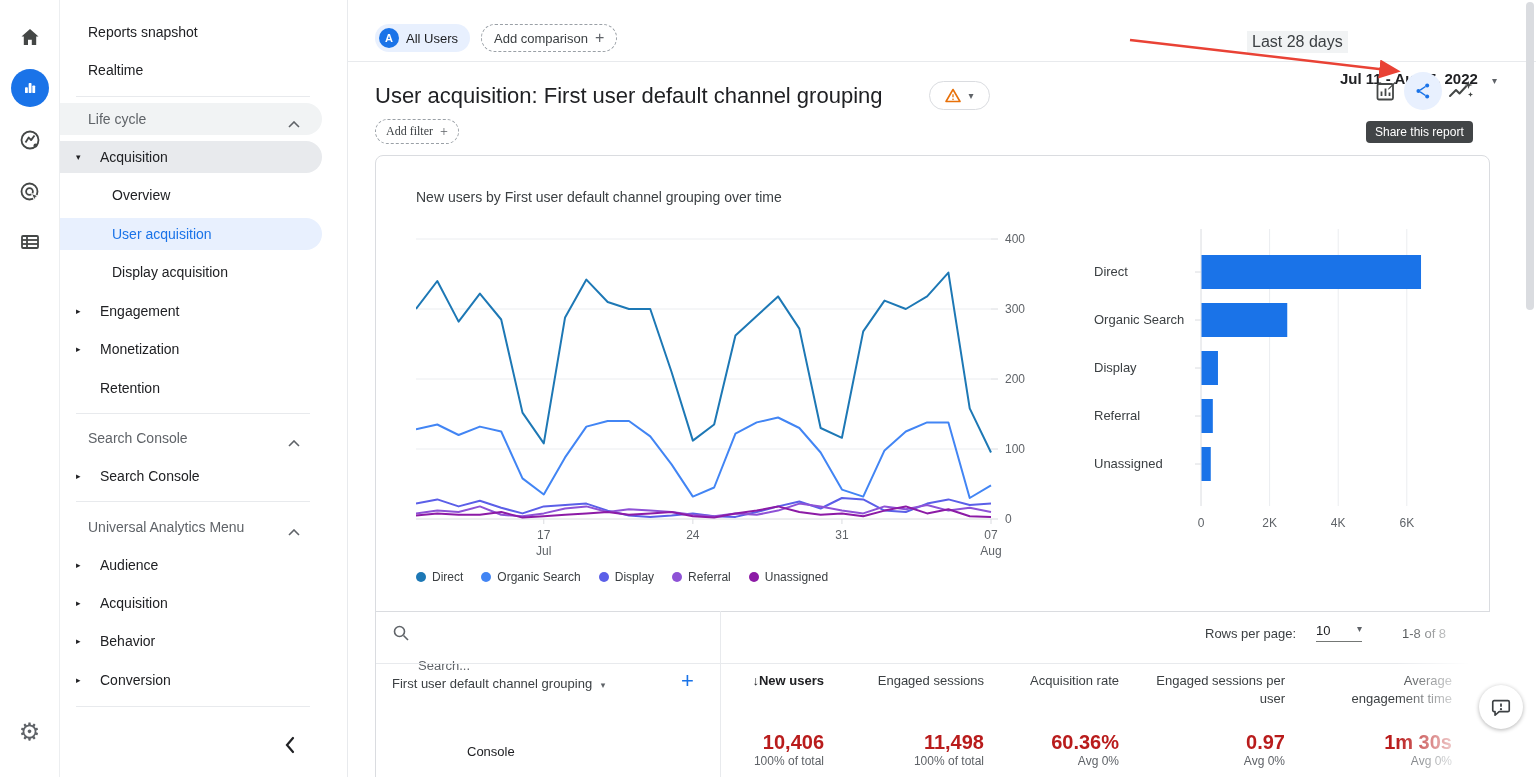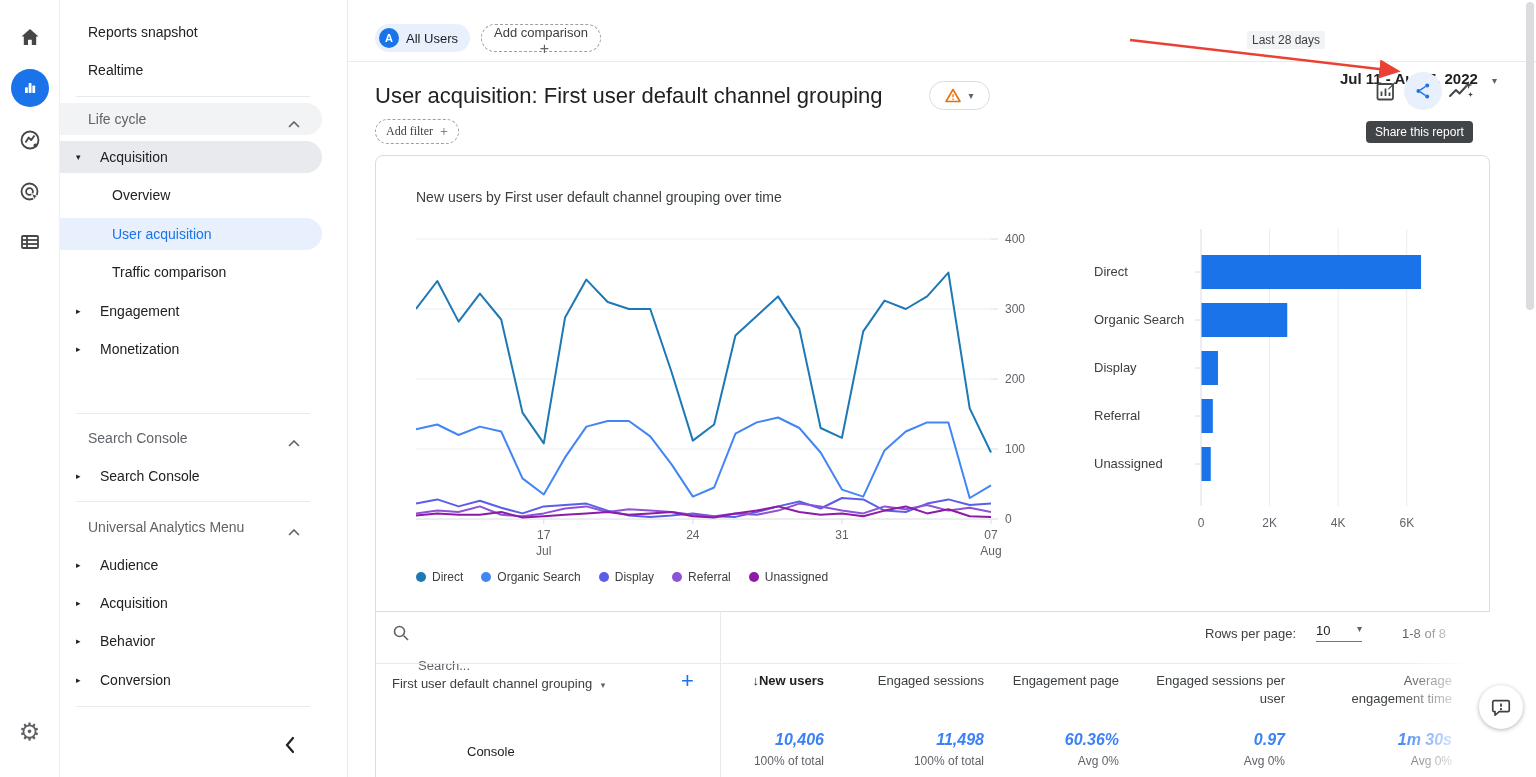--- a/index.html
+++ b/index.html
@@ -32,21 +32,21 @@
   .plus-gray { color:#5f6368; font-size:16px; margin-left:7px; font-weight:normal; }
   .caret { color:#5f6368; font-size:10px; }
 
   
   #card { position:absolute; left:27px; top:155px; width:1115px; height:660px; background:#fff; border:1px solid #dadce0; border-radius:8px; }
   .chart-title { position:absolute; font-size:14px; color:#3c4043; }
   .legend-item { display:inline-flex; align-items:center; margin-right:18px; font-size:12px; color:#3c4043; }
   .legend-dot { width:10px; height:10px; border-radius:50%; margin-right:6px; }
   .bar-cat { position:absolute; left:100px; width:110px; font-size:13px; color:#3c4043; height:20px; line-height:20px; }
   .th-metric { position:absolute; top:516px; font-size:13px; color:#3c4043; text-align:right; line-height:18px; }
-  .td-total { position:absolute; top:575px; font-size:16px; font-weight:bold; color:#3b82f6; text-align:right;font-style:italic; }
+  .td-total { position:absolute; top:575px; font-size:20px; font-weight:bold; color:#b91c1c; text-align:right; }
   .td-sub { position:absolute; top:598px; font-size:12px; color:#5f6368; text-align:right; }
   #tbl-search { border:none; outline:none; font-size:13px; color:#202124; width:240px; background:transparent; }
   #tbl-search::placeholder { color:#5f6368; }
 
   #tooltip { position:absolute; left:1018px; top:121px; height:22px; line-height:22px; background:rgba(58,61,64,.96); color:#fff; font-size:12px; padding:0 9px; border-radius:4px; z-index:40; }
   #feedback-btn { position:absolute; left:1479px; top:685px; width:44px; height:44px; border-radius:50%; background:#fff; box-shadow:0 1px 4px rgba(0,0,0,.3); display:flex; align-items:center; justify-content:center; z-index:60; }
   #scroll-thumb { position:absolute; left:1526px; top:2px; width:8px; height:308px; background:#dadce0; border-radius:4px; z-index:70; }
   #fade-right { position:absolute; left:1020px; top:456px; width:94px; height:203px; background:linear-gradient(90deg, rgba(255,255,255,0), #ffffff 78%); pointer-events:none; z-index:5; }
 </style>
 </head>
@@ -109,29 +109,32 @@
     <span class="tri">▾</span>
     <span class="nav-label lvl2">Acquisition</span>
   </div>
   <div class="nav-row" style="top:179px">
       <span class="nav-label lvl3">Overview</span>
     </div>
   <div class="nav-row nav-pill-blue" style="top:218px">
       <span class="sel-blue lvl3" style="font-weight:normal;">User acquisition</span>
     </div>
   <div class="nav-row" style="top:256px">
-      <span class="nav-label lvl3">Traffic comparison</span>
+      <span class="nav-label lvl3">Display acquisition</span>
     </div>
   <div class="nav-row" style="top:295px">
       <span class="tri">▸</span>
       <span class="nav-label lvl2">Engagement</span>
     </div>
   <div class="nav-row" style="top:333px">
       <span class="tri">▸</span>
       <span class="nav-label lvl2">Monetization</span>
+    </div>
+  <div class="nav-row" style="top:372px">
+      <span class="nav-label lvl2">Retention</span>
     </div>
   <div class="nav-div" style="top:413px"></div>
 
   <div class="nav-row" style="top:422px">
     <span class="nav-header lvl1">Search Console</span>
     <span class="chev-up"><svg width="12" height="7" viewBox="0 0 12 7">
           <polyline points="1,6 6,1 11,6" fill="none" stroke="#5f6368" stroke-width="1.6"></polyline>
         </svg></span>
   </div>
   <div class="nav-row" style="top:460px">
@@ -170,26 +173,26 @@
       </svg>
   </div>
 </div>
 
 <div id="main">
 
   <div class="chip abs" style="left:27px; top:24px; background:#e8f0fe; padding:0 12px 0 4px;">
     <span style="width:20px;height:20px;border-radius:50%;background:#1a73e8;color:#fff;font-size:11px;font-weight:bold;display:inline-flex;align-items:center;justify-content:center;">A</span>
     <span style="margin-left:7px;color:#202124;">All Users</span>
   </div>
-  <div class="chip chip-dashed abs" style="left:133px; top:24px;flex-direction:column;">
+  <div class="chip chip-dashed abs" style="left:133px; top:24px;">
     <span>Add comparison</span>
     <span class="plus-gray">+</span>
   </div>
 
-  <span class="abs" style="left:899px; top:31px; background:#f1f3f4; font-size:12px; color:#3c4043; padding:2px 5px;">Last 28 days</span>
+  <span class="abs" style="left:899px; top:31px; background:#f1f3f4; font-size:16px; color:#3c4043; padding:2px 5px;">Last 28 days</span>
   <div class="abs" style="left:992px; top:30px; font-size:15px; font-weight:bold; color:#202124; cursor:pointer;margin-top:40px;">
     <span>Jul 11 - Aug 7, 2022</span>
     <span class="caret" style="margin-left:10px;">▾</span>
   </div>
 
   <div class="abs" style="left:0; top:61px; width:1188px; border-top:1px solid #e8eaed;"></div>
 
   <div class="abs" style="left:27px; top:83px; font-size:22px; color:#202124;">User acquisition: First user default channel grouping</div>
   <div class="abs" style="left:581px; top:81px; width:61px; height:29px; border:1px solid #dadce0; border-radius:15px; display:flex; align-items:center; justify-content:center; gap:7px; cursor:pointer;">
     <svg width="16" height="15" viewBox="0 0 24 22">
@@ -342,21 +345,21 @@
       <div class="bar-cat abs" style="left: 718px; top: 154px;">Organic Search</div>
       <div class="bar-cat abs" style="left: 718px; top: 202px;">Display</div>
       <div class="bar-cat abs" style="left: 718px; top: 250px;">Referral</div>
       <div class="bar-cat abs" style="left: 718px; top: 298px;">Unassigned</div>
       <div class="th-metric" style="right: 665px; width: 150px; color: rgb(32, 33, 36); font-weight: bold;"><span>↓</span><span>New users</span></div>
       <div class="td-total" style="right: 665px; width: 150px;">10,406</div>
       <div class="td-sub" style="right: 665px; width: 150px;">100% of total</div>
       <div class="th-metric" style="right: 505px; width: 150px;"><span>Engaged sessions</span></div>
       <div class="td-total" style="right: 505px; width: 150px;">11,498</div>
       <div class="td-sub" style="right: 505px; width: 150px;">100% of total</div>
-      <div class="th-metric" style="right: 370px; width: 150px;"><span>Engagement page</span></div>
+      <div class="th-metric" style="right: 370px; width: 150px;"><span>Acquisition rate</span></div>
       <div class="td-total" style="right: 370px; width: 150px;">60.36%</div>
       <div class="td-sub" style="right: 370px; width: 150px;">Avg 0%</div>
       <div class="th-metric" style="right: 204px; width: 140px;"><span>Engaged sessions per user</span></div>
       <div class="td-total" style="right: 204px; width: 150px;">0.97</div>
       <div class="td-sub" style="right: 204px; width: 150px;">Avg 0%</div>
       <div class="th-metric" style="right: 37px; width: 115px;"><span>Average engagement time</span></div>
       <div class="td-total" style="right: 37px; width: 150px;">1m 30s</div>
       <div class="td-sub" style="right: 37px; width: 150px;">Avg 0%</div>
     </div>
 </div>

